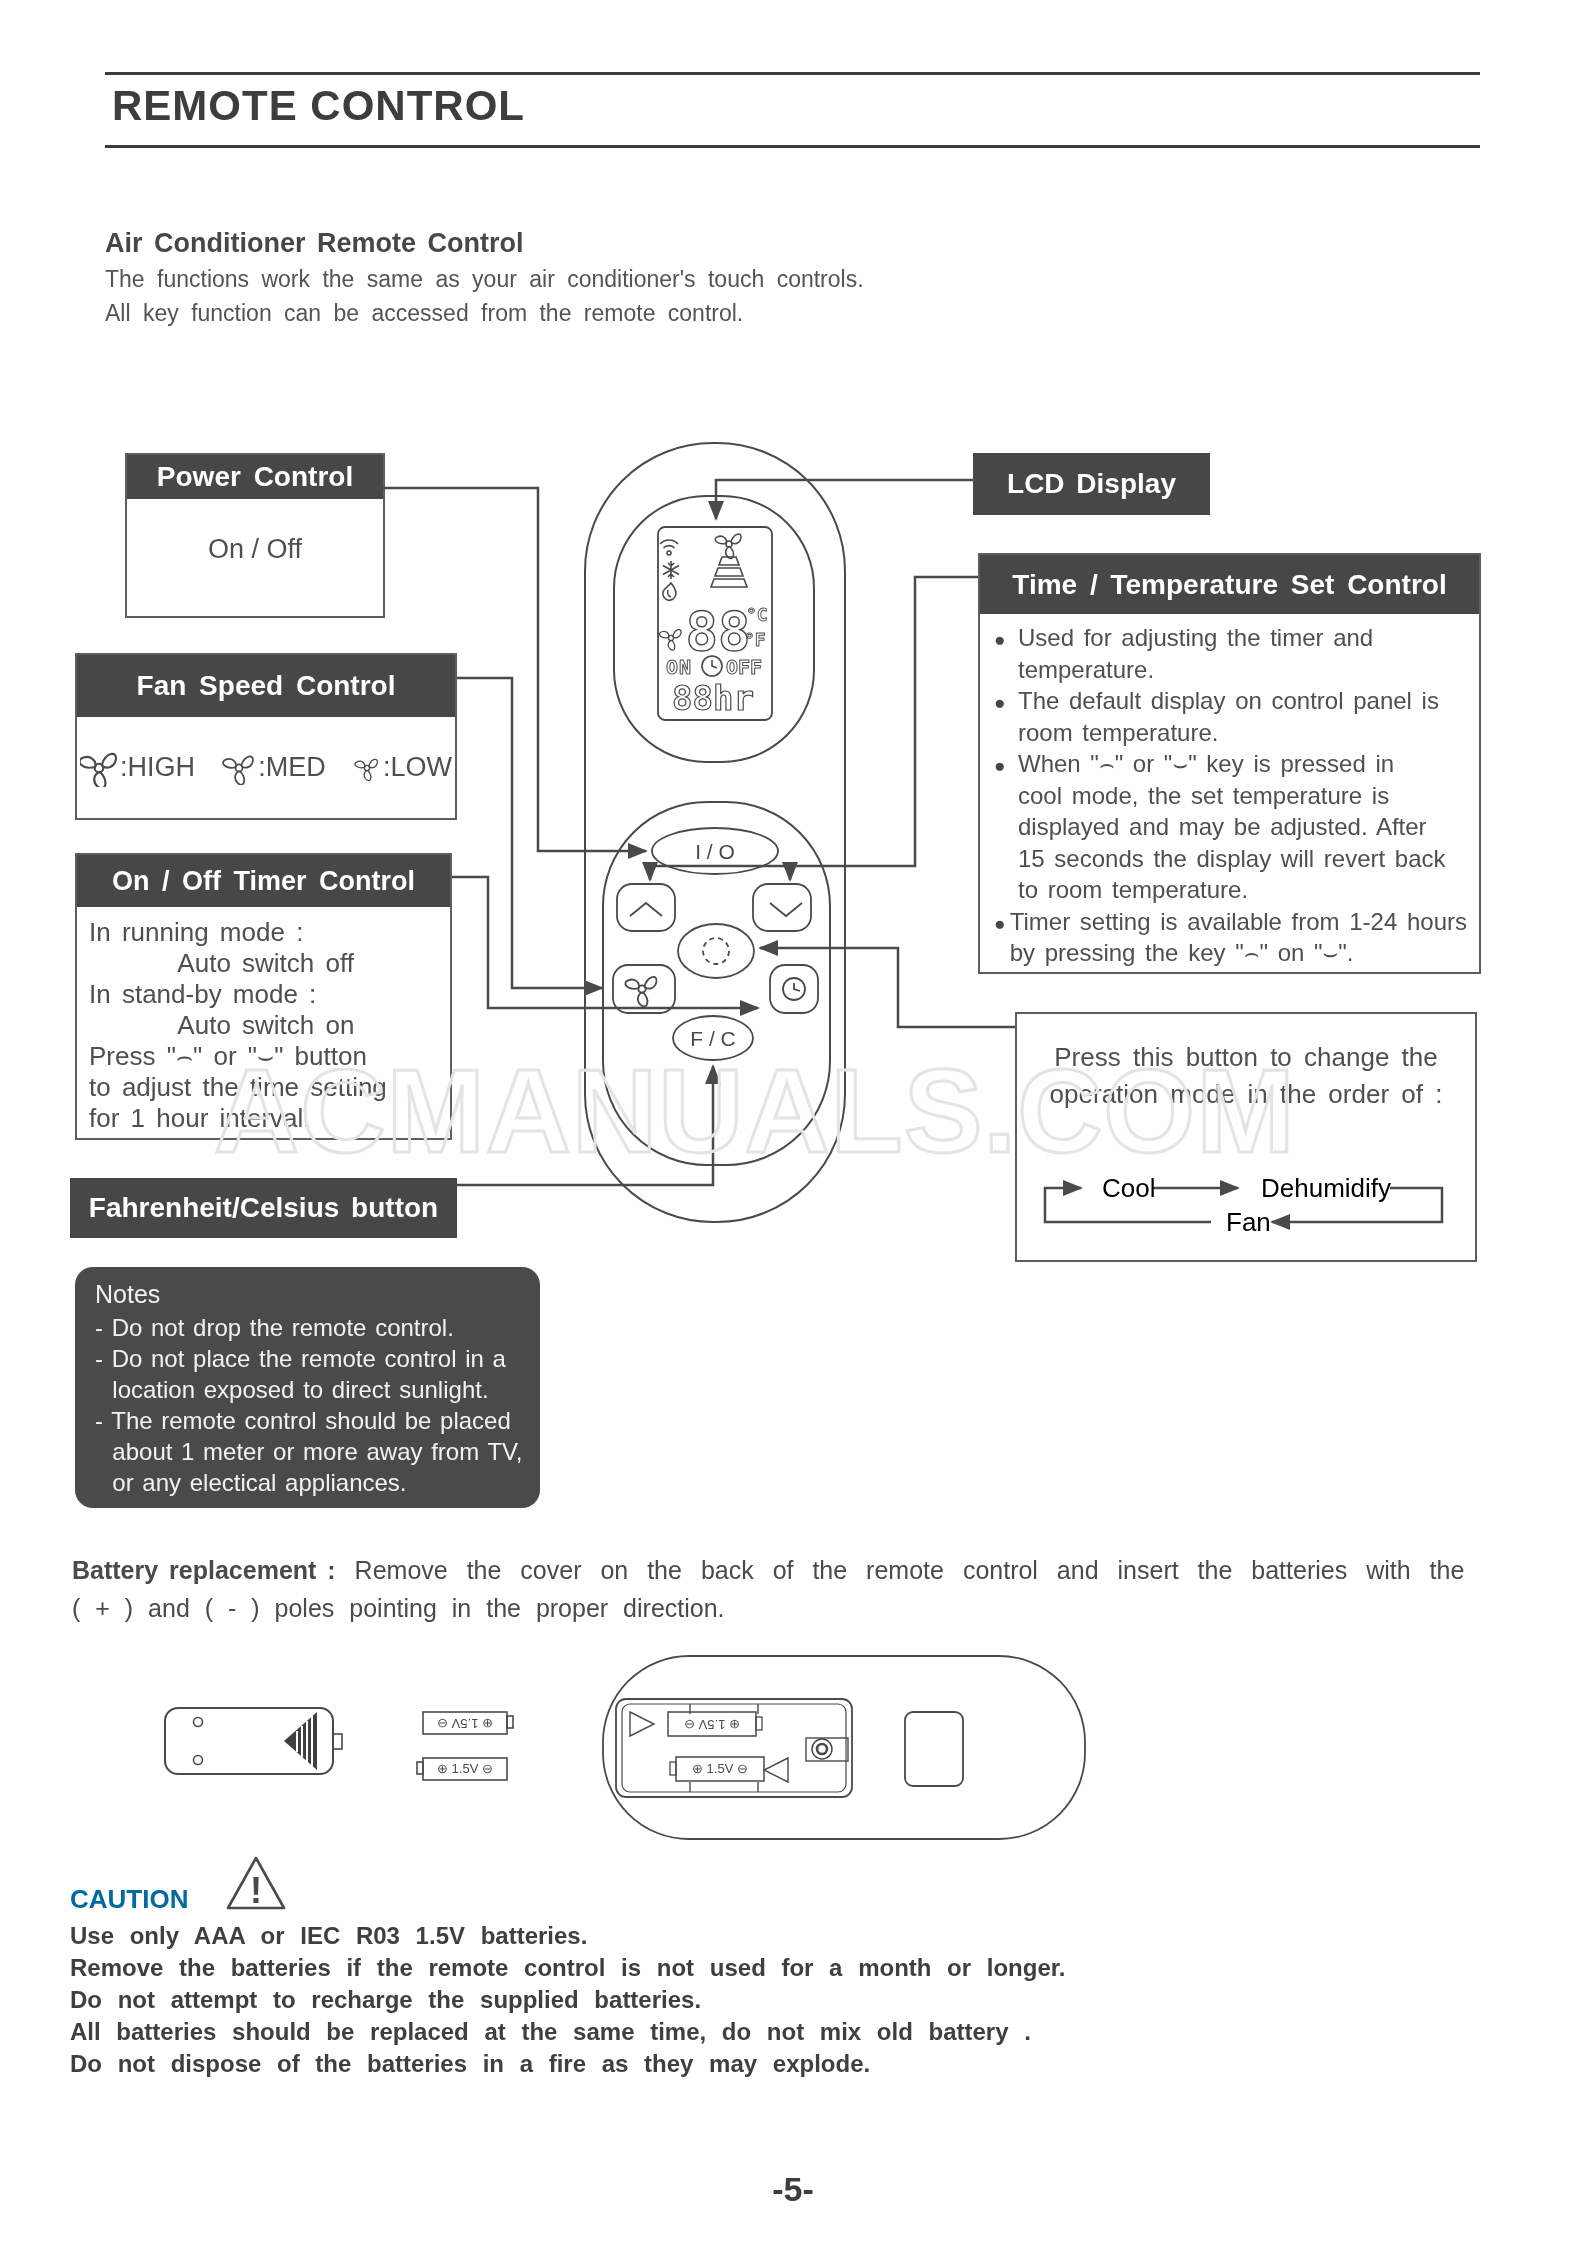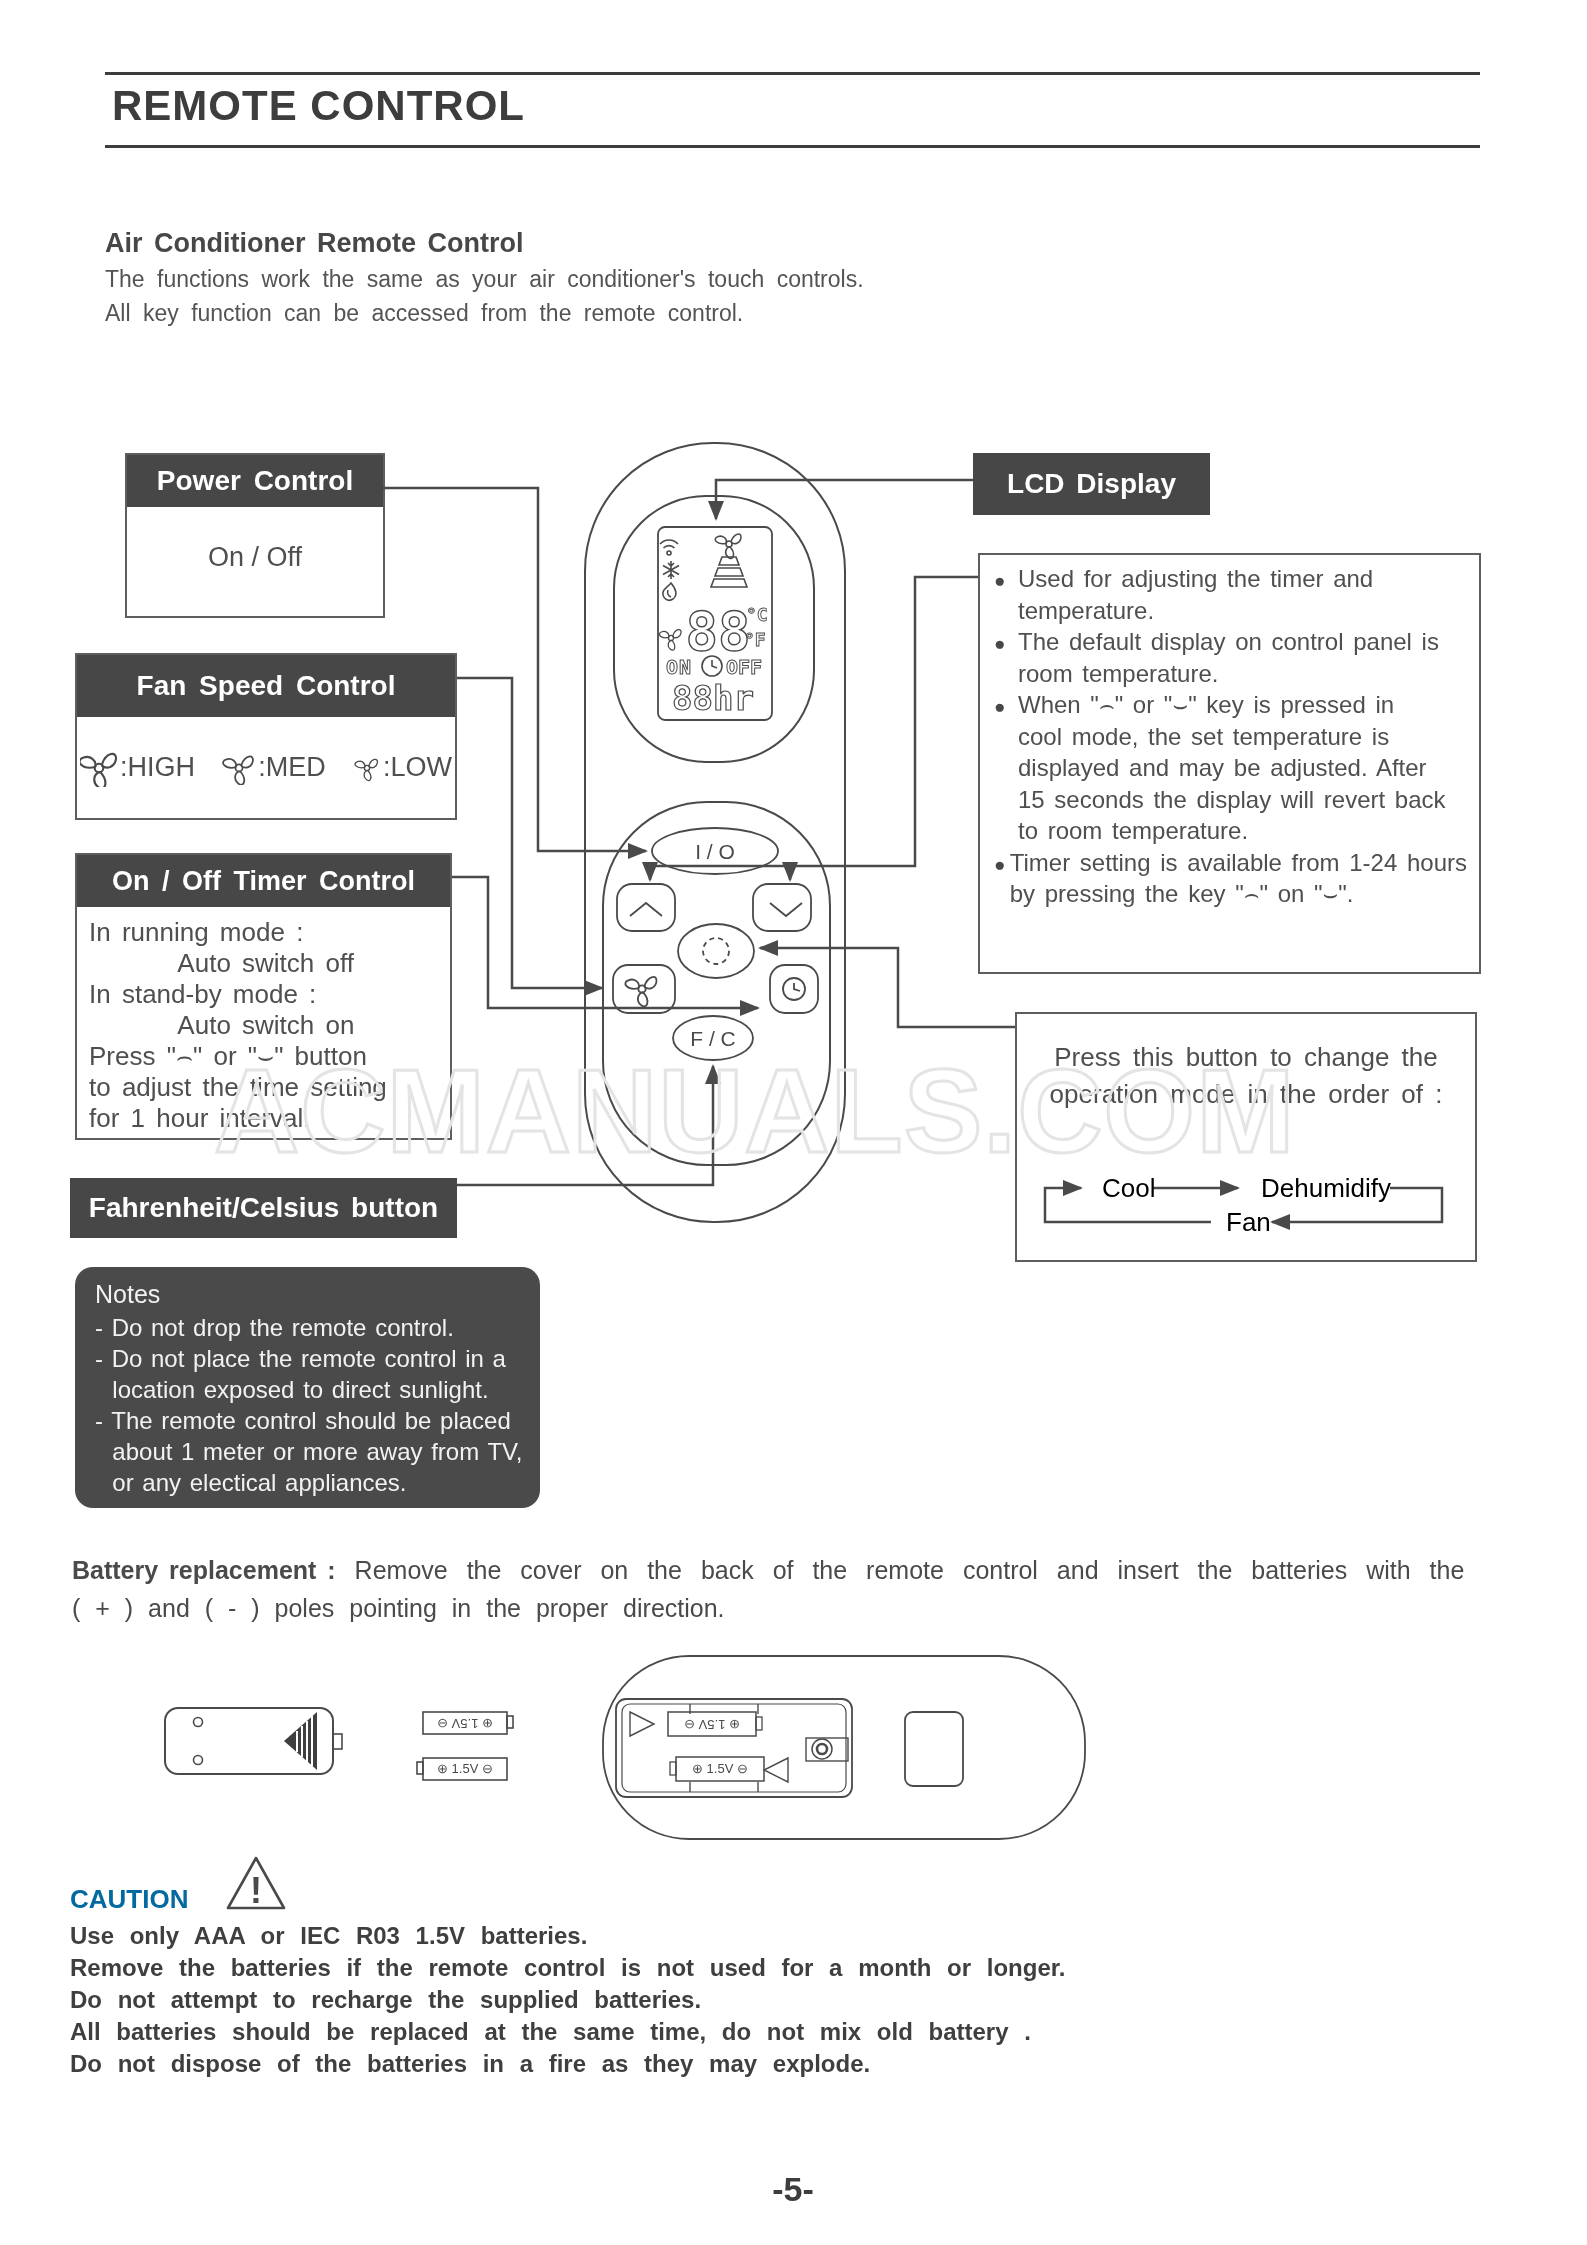--- a/index.html
+++ b/index.html
@@ -207,27 +207,28 @@
       <rect x="905" y="1712" width="58" height="74" rx="8"></rect>
     </g>
 
     <g>
       <polygon points="256,1858 228,1908 284,1908" fill="none" stroke="#4a4a4a" stroke-width="2.6" stroke-linejoin="round"></polygon>
       <text x="256" y="1903" text-anchor="middle" font-family="'Liberation Sans',sans-serif" font-size="36" font-weight="bold" fill="#4a4a4a">!</text>
     </g>
   </svg>
 
   <div class="cbox" style="left:125px;top:453px;width:260px;height:165px">
-    <div class="hd" style="height:52px;font-size:28px">Power Control</div>
+    <div class="hd" style="height:44px;font-size:28px">Power Control</div>
     <div class="center-body" style="height:101px">On / Off</div>
   </div>
 
   <div class="dbar" style="left:973px;top:453px;width:237px;height:62px;font-size:28px">LCD Display</div>
 
   <div class="cbox" style="left:978px;top:553px;width:503px;height:421px">
+    <div class="hd" style="height:59px;font-size:28px">Time / Temperature Set Control</div>
     <div class="bullets">
       <div class="bullet">
         <span class="dot">●</span>
         <div class="ln">
             <div>Used for adjusting the timer and</div>
             <div>temperature.</div>
           </div>
       </div>
       <div class="bullet">
         <span class="dot">●</span>

